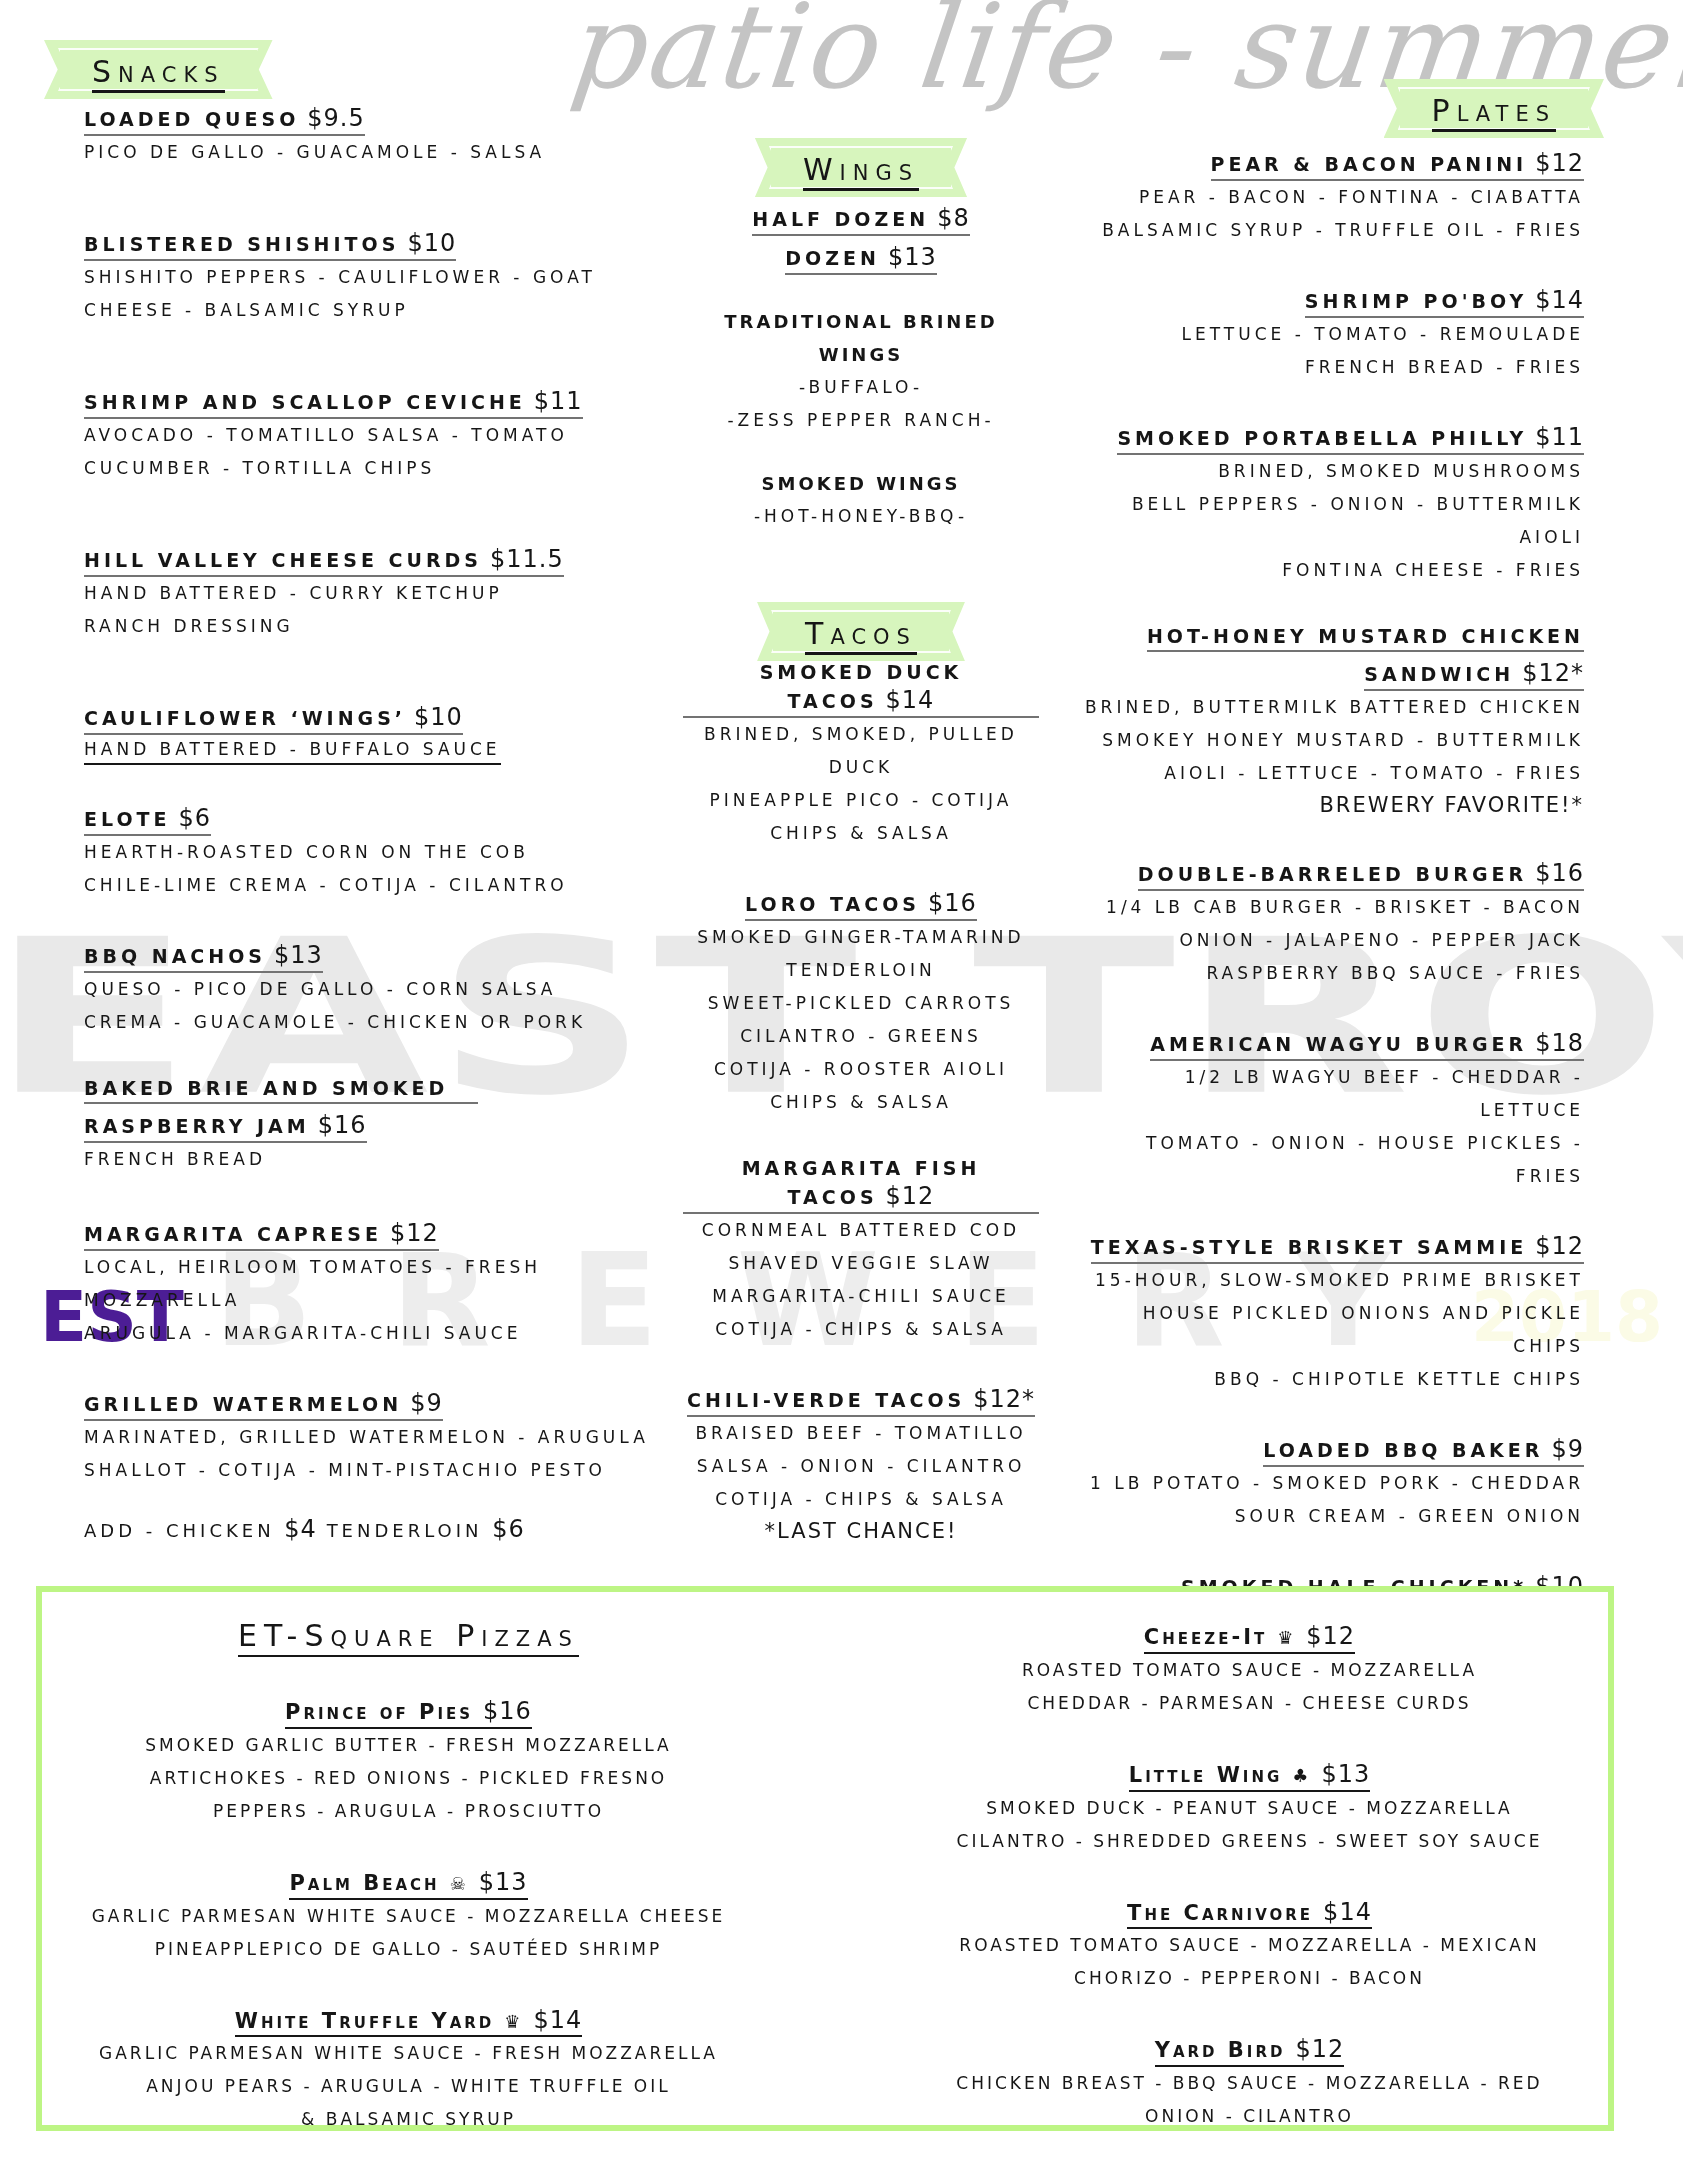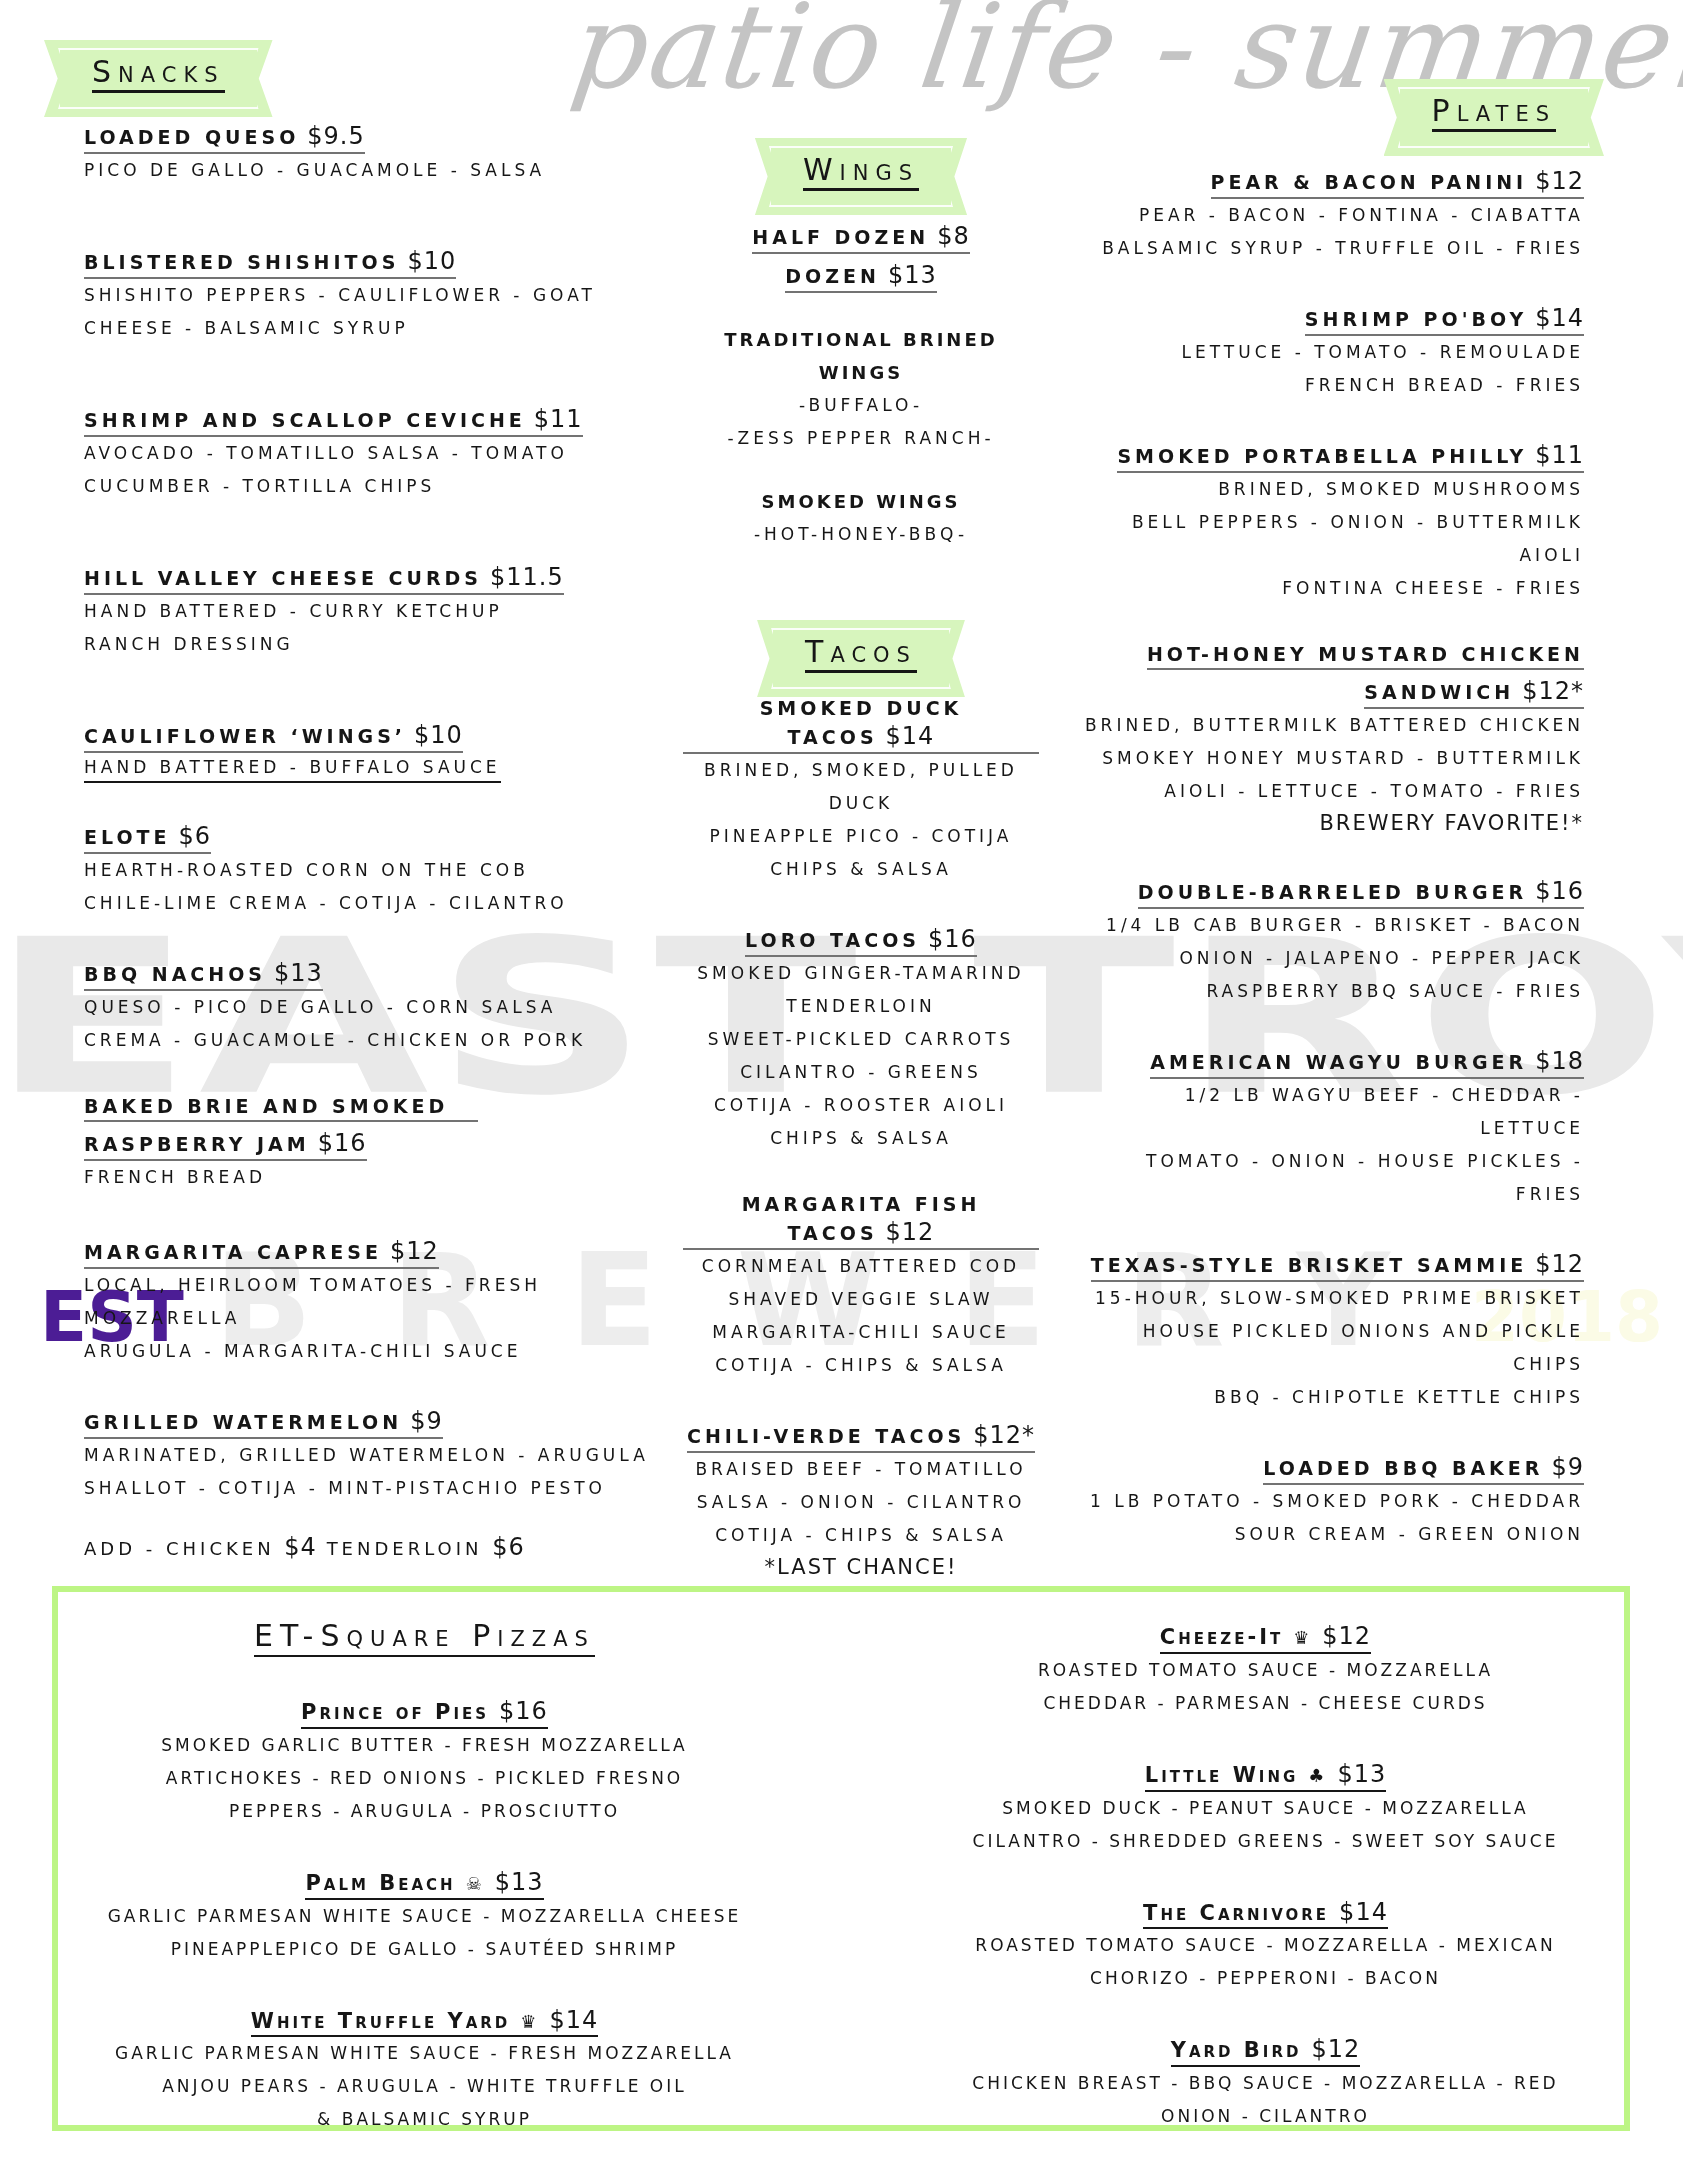--- a/index.html
+++ b/index.html
@@ -32,21 +32,21 @@
     transform: skewX(-8deg);
   }
 
   .col { position: absolute; z-index: 2; }
   .col.left { left: 84px; top: 40px; width: 594px; }
   .col.mid { left: 683px; top: 138px; width: 356px; text-align: center; }
   .col.right { left: 1079px; top: 79px; width: 505px; text-align: right; }
 
   
   .banner {
-    position: relative; display: inline-block; height: 77px;
+    position: relative; display: inline-block; height: 59px;
     background: #d7f5bd; padding: 0 48px;
     clip-path: polygon(0 0, 100% 0, 94% 50%, 100% 100%, 0 100%, 6% 50%);
     box-sizing: border-box;
   }
   .banner::after {
     content: ""; position: absolute; inset: 8px 14px;
     border: 2px solid rgba(255,255,255,0.9);
     clip-path: polygon(0 0, 100% 0, 95% 50%, 100% 100%, 0 100%, 5% 50%);
   }
   .banner .bt {
@@ -68,21 +68,21 @@
   .note { font-size: 21px; letter-spacing: 2px; line-height: 30px; }
   .sub-head { font-weight: bold; font-size: 18px; letter-spacing: 3px; line-height: 33px; }
   .addon { font-size: 18px; letter-spacing: 4px; }
   .addon .p { font-size: 24px; letter-spacing: 1px; }
 
   .col.left .items { margin-top: 4px; }
   .col.left .item-first { margin-bottom: 59px; }
 
   
   .pizza-box {
-    position: absolute; left: 52px; top: 1586px; width: 1578px; height: 545px;
+    position: absolute; left: 36px; top: 1586px; width: 1578px; height: 545px;
     border: 6px solid #bdf585; box-sizing: border-box; background: #fff; z-index: 2;
   }
   .pz-col { position: absolute; top: 0; text-align: center; }
   .pz-col.l { left: 20px; width: 693px; }
   .pz-col.r { left: 851px; width: 713px; }
   .pz-title {
     display: inline-block; margin-top: 26px; font-size: 30px; letter-spacing: 7px;
     font-variant: small-caps; border-bottom: 2px solid #161616; padding-bottom: 2px;
   }
   .pz-item { margin-top: 40px; }

